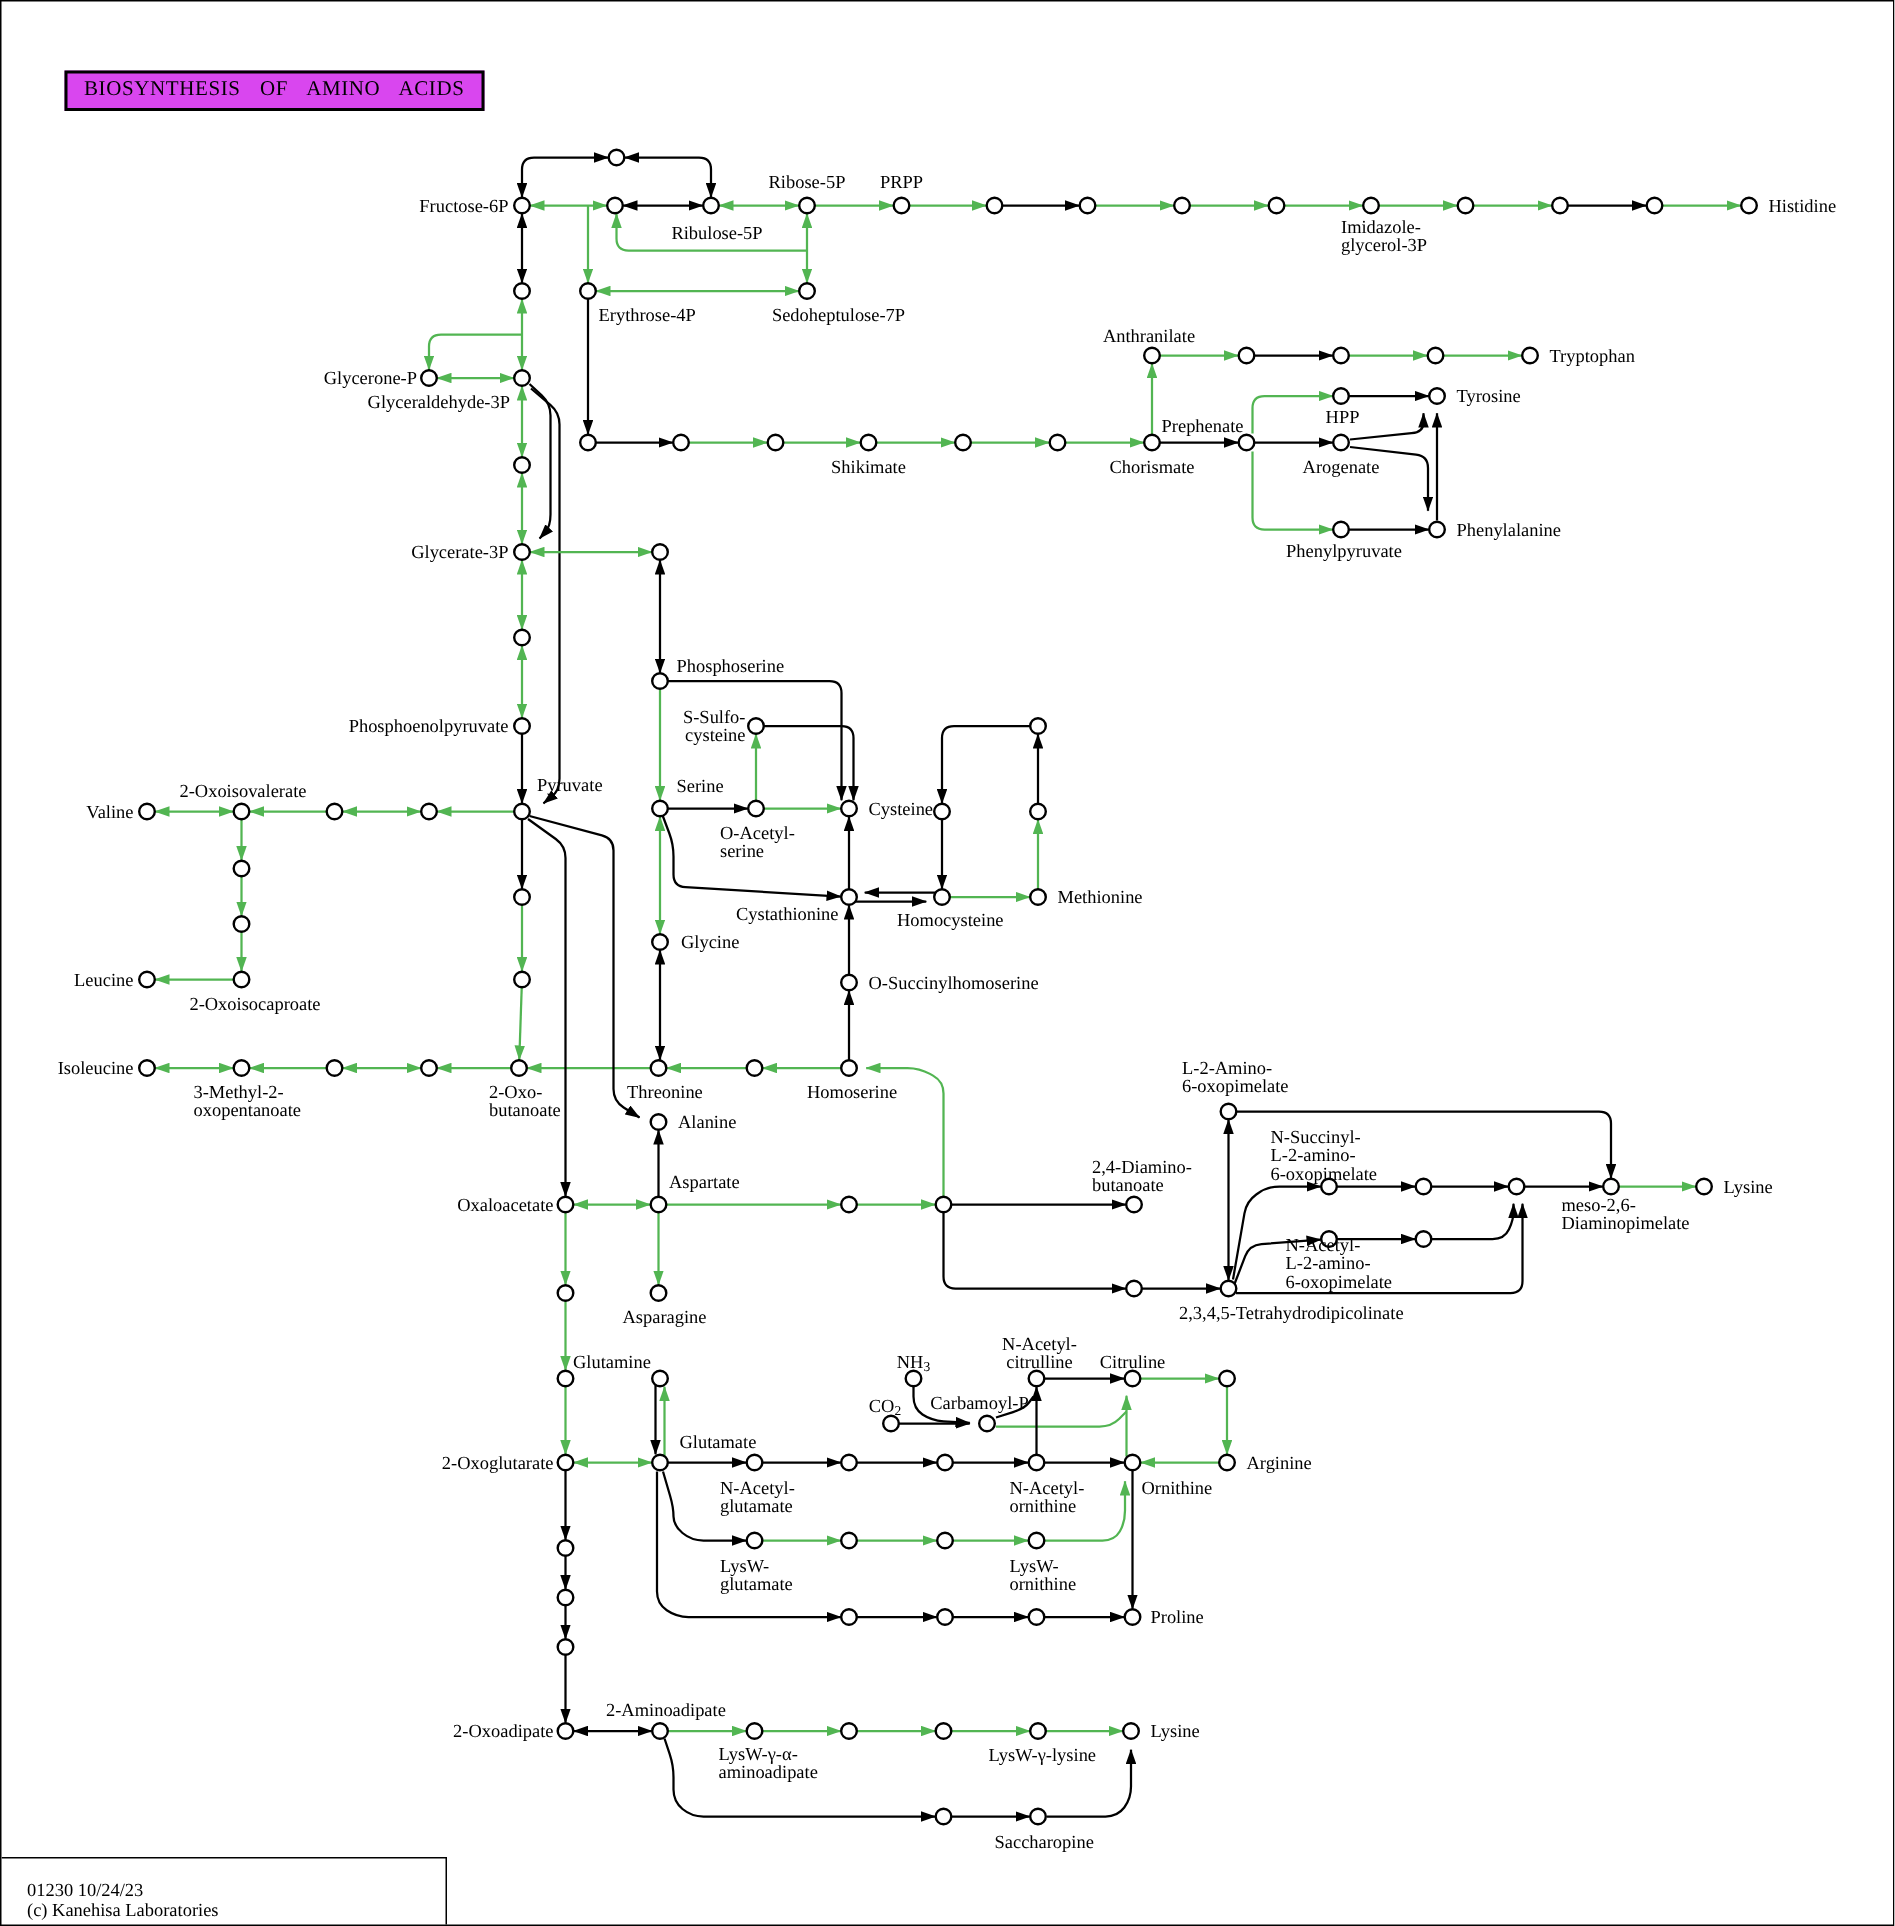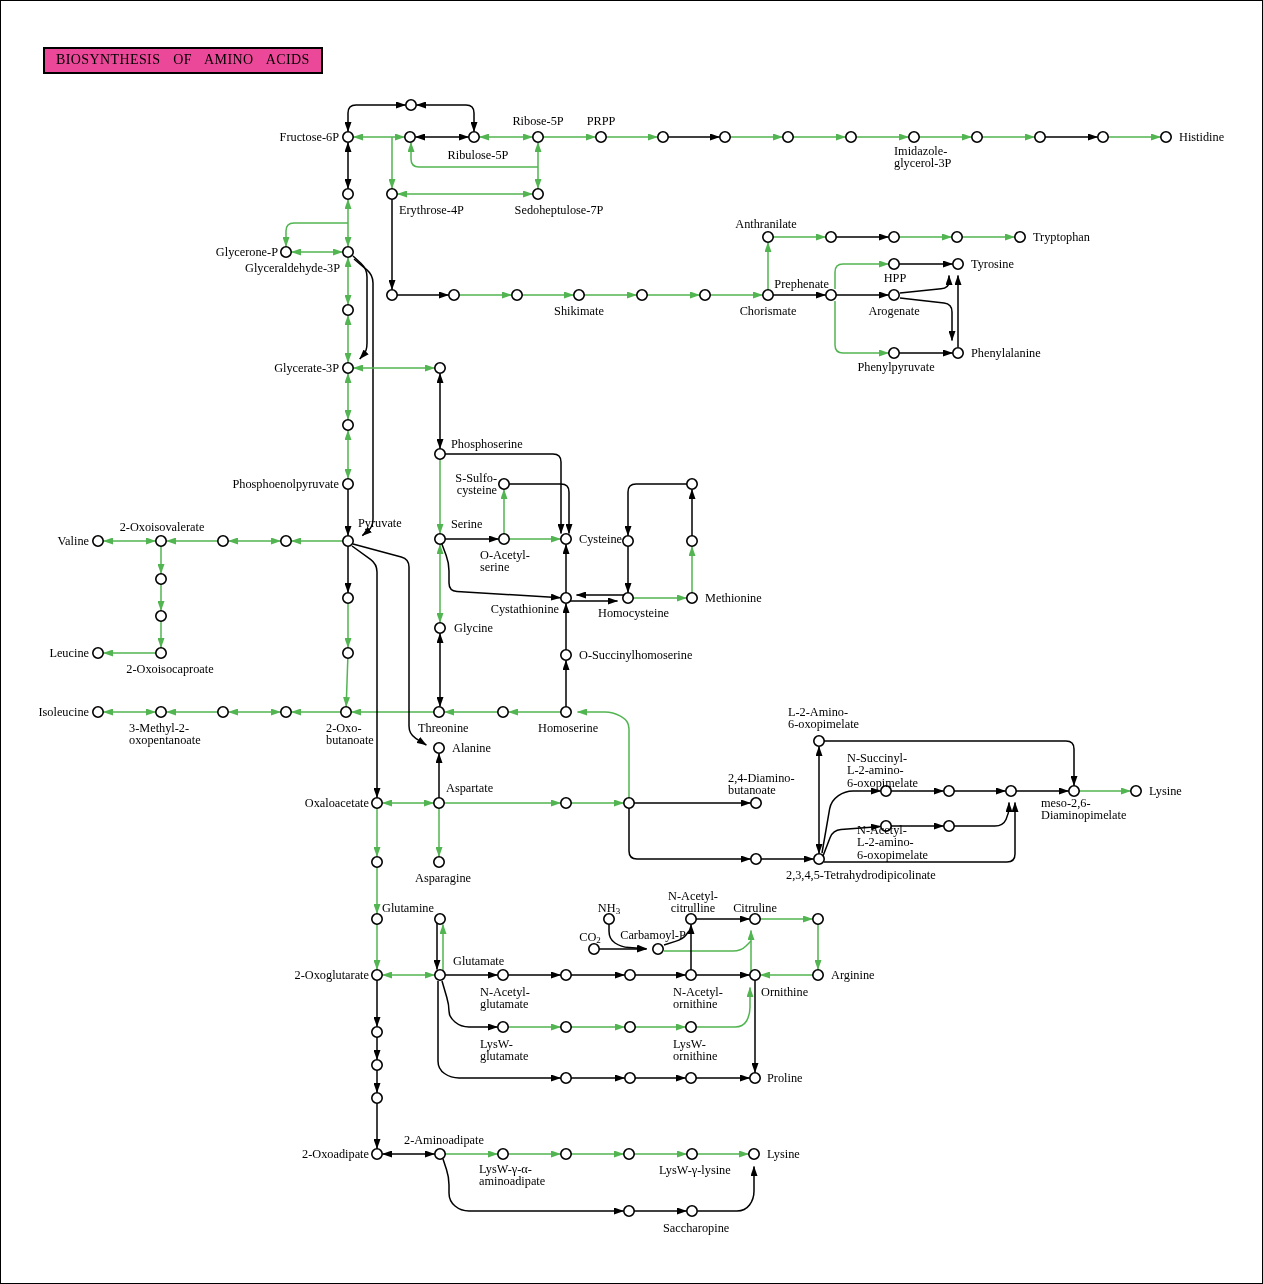--- a/index.html
+++ b/index.html
@@ -1,20 +1,20 @@
 <!DOCTYPE html>
 <html><head>
 <meta charset="utf-8">
 <style>
   html,body{margin:0;padding:0;background:#fff;}
   #page{position:relative;width:1263px;height:1284px;background:#fff;border:1px solid #000;box-sizing:border-box;overflow:hidden;font-family:"Liberation Serif",serif;}
   #diagram-svg{position:absolute;left:0;top:0;}
   #diagram-svg text{font-family:"Liberation Serif",serif;font-size:12.3px;fill:#000;}
   .node{fill:#fff;stroke:#000;stroke-width:1.6;}
-  #title-box{position:absolute;left:42px;top:46px;border:2px solid #000;background:#ec4899;padding:3px 11px 4px 11px;font-size:14px;word-spacing:9px;letter-spacing:0.4px;white-space:nowrap;}
+  #title-box{position:absolute;left:42px;top:46px;border:2px solid #000;background:#d946ef;padding:3px 11px 4px 11px;font-size:14px;word-spacing:9px;letter-spacing:0.4px;white-space:nowrap;}
   #footer-box{position:absolute;left:0;top:1237px;width:297px;height:46px;border-top:1px solid #000;border-right:1px solid #000;box-sizing:border-box;}
   #footer-box .ln{position:absolute;left:17px;font-size:12.3px;white-space:nowrap;}
   #footer-line1{top:14px;}
   #footer-line2{top:27px;}
 </style>
 </head>
 <body>
 
 <div id="page">
   <svg id="diagram-svg" width="1263" height="1284" viewBox="0 0 1263 1284">
@@ -396,13 +396,17 @@
         <text x="658" y="1173" text-anchor="start"><tspan x="658" dy="0">LysW-γ-lysine</tspan></text>
         <text x="766" y="1157" text-anchor="start"><tspan x="766" dy="0">Lysine</tspan></text>
         <text x="662" y="1231" text-anchor="start"><tspan x="662" dy="0">Saccharopine</tspan></text>
       </g>
   </svg>
 
   <div id="title-box">
     <span>BIOSYNTHESIS OF AMINO ACIDS</span>
   </div>
 
+  <div id="footer-box">
+    <div class="ln" id="footer-line1">01230 10/24/23</div>
+    <div class="ln" id="footer-line2">(c) Kanehisa Laboratories</div>
+  </div>
 </div>
 
 </body></html>

